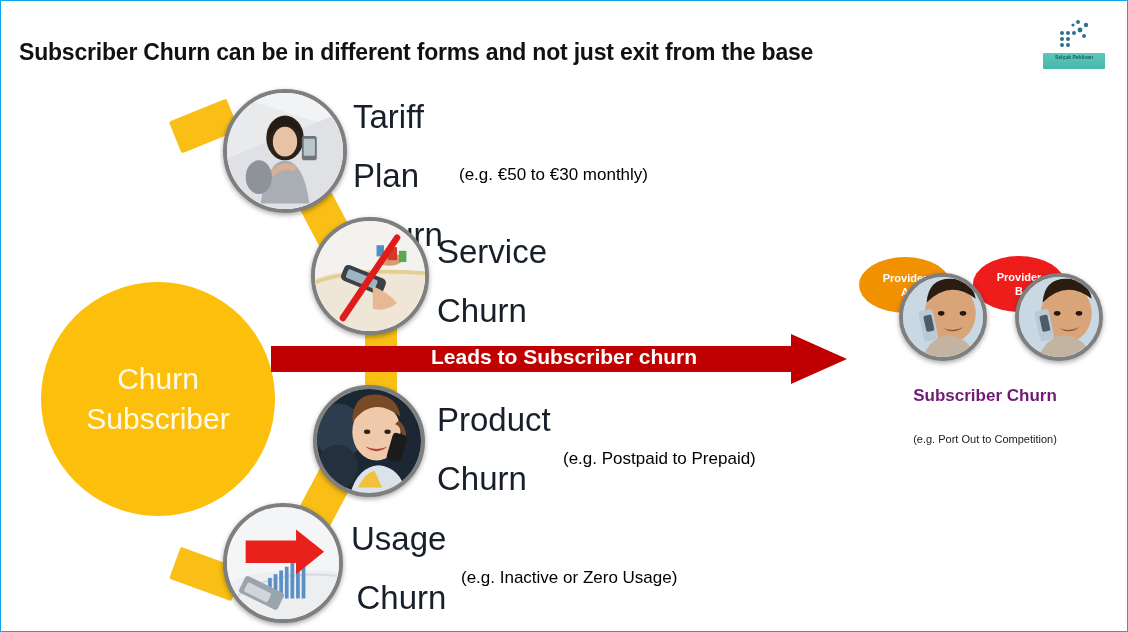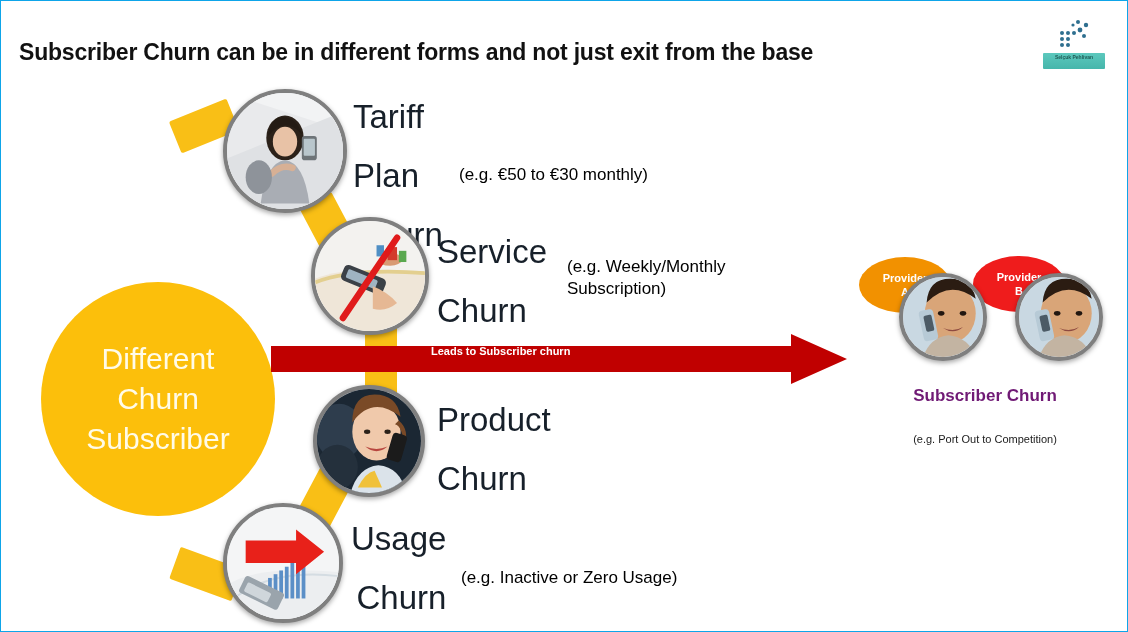--- a/index.html
+++ b/index.html
@@ -108,21 +108,21 @@
     color: #000000;
     white-space: pre-line;
   }
 
   
   .arrow-wrap { position: absolute; left: 270px; top: 332px; width: 576px; height: 52px; }
   .arrow-label {
     position: absolute;
     left: 430px; top: 344px;
     font-family: "Liberation Sans", sans-serif;
-    font-size: 11px;
+    font-size: 21px;
     font-weight: bold;
     color: #ffffff;
   }
 
   
   .prov {
     position: absolute;
     border-radius: 50%;
     display: flex;
     flex-direction: column;
@@ -178,21 +178,20 @@
     <div class="logo-label">Selçuk Pehlivan</div>
   </div>
 
   <div class="conn" style="left:172px; top:108px; width:62px; height:34px; transform:rotate(-22deg); border-radius:2px;"></div>
   <div class="conn" style="left:310px; top:196px; width:36px; height:58px; transform:rotate(-28deg); border-radius:2px;"></div>
   <div class="conn" style="left:364px; top:318px; width:32px; height:76px; border-radius:2px;"></div>
   <div class="conn" style="left:305px; top:470px; width:36px; height:56px; transform:rotate(28deg); border-radius:2px;"></div>
   <div class="conn" style="left:172px; top:556px; width:66px; height:34px; transform:rotate(20deg); border-radius:2px;"></div>
 
   <div class="hub">
-    <span>Different</span>
     <span>Churn</span>
     <span>Subscriber</span>
   </div>
 
   <div class="arrow-wrap">
     <svg viewBox="0 0 576 52" preserveAspectRatio="none">
       <path d="M0,13 L520,13 L520,1 L576,26 L520,51 L520,39 L0,39 Z" fill="#C00000"></path>
     </svg>
   </div>
   <div class="arrow-label">Leads to Subscriber churn</div>
@@ -227,41 +226,40 @@
       <path d="M62 70 q16 6 26 18 q-12 10 -26 6 Z" fill="#e6b894"></path>
       <path d="M70 40 q14 -10 26 0 q-8 12 -26 6 Z" fill="#d89b74"></path>
       <rect x="78" y="28" width="10" height="14" fill="#d33a2c"></rect>
       <rect x="66" y="26" width="8" height="12" fill="#4f8fc4"></rect>
       <rect x="90" y="32" width="8" height="12" fill="#5aa84f"></rect>
       <line x1="88" y1="18" x2="30" y2="104" stroke="#e01b1b" stroke-width="7" stroke-linecap="round"></line>
     </svg>
   </div>
   <div class="scn-title" style="left:436px; top:221px;">Service
 Churn</div>
-  <div class="scn-note" style="left:566px; top:255px;">(e.g. Weekly/Monthly
-Subscription)</div>
 
   <div class="bubble" style="left:312px; top:384px; width:112px; height:112px;">
     <svg viewBox="0 0 112 112">
       <rect width="112" height="112" fill="#1b2733"></rect>
       <ellipse cx="24" cy="46" rx="26" ry="30" fill="#2e3d4d"></ellipse>
       <ellipse cx="22" cy="84" rx="22" ry="24" fill="#24303c"></ellipse>
       <ellipse cx="64" cy="46" rx="26" ry="31" fill="#f0c9ab"></ellipse>
       <path d="M38 36 q22 -30 52 -6 q-4 -24 -28 -24 q-24 0 -24 30 Z" fill="#7a4a27"></path>
       <path d="M88 34 q12 10 6 28 q-2 -22 -10 -24 Z" fill="#7a4a27"></path>
       <ellipse cx="54" cy="46" rx="3.4" ry="2.4" fill="#2b2119"></ellipse>
       <ellipse cx="76" cy="46" rx="3.4" ry="2.4" fill="#2b2119"></ellipse>
       <path d="M52 62 q12 10 24 0 q-12 5 -24 0 Z" fill="#b8463f"></path>
       <path d="M36 112 q8 -28 30 -30 q24 2 30 30 Z" fill="#dbe3ea"></path>
       <path d="M44 106 q8 -16 18 -18 l8 18 Z" fill="#f0c13a"></path>
       <rect x="78" y="48" width="16" height="30" rx="4" fill="#1b1b1b" transform="rotate(16 86 63)"></rect>
     </svg>
   </div>
   <div class="scn-title" style="left:436px; top:389px;">Product
 Churn</div>
+  <div class="scn-note" style="left:562px; top:447px;">(e.g. Postpaid to Prepaid)</div>
 
   <div class="bubble" style="left:222px; top:502px; width:120px; height:120px;">
     <svg viewBox="0 0 120 120">
       <rect width="120" height="120" fill="#f4f5f6"></rect>
       <path d="M0 84 q30 -22 120 -14 L120 120 L0 120 Z" fill="#eceef0"></path>
       <path d="M10 96 q40 -30 110 -22" stroke="#d4dce2" stroke-width="2" fill="none"></path>
       <g fill="#5b8fc7">
         <rect x="44" y="76" width="4" height="22"></rect>
           <rect x="50" y="72" width="4" height="26"></rect>
         <rect x="56" y="68" width="4" height="30"></rect>

